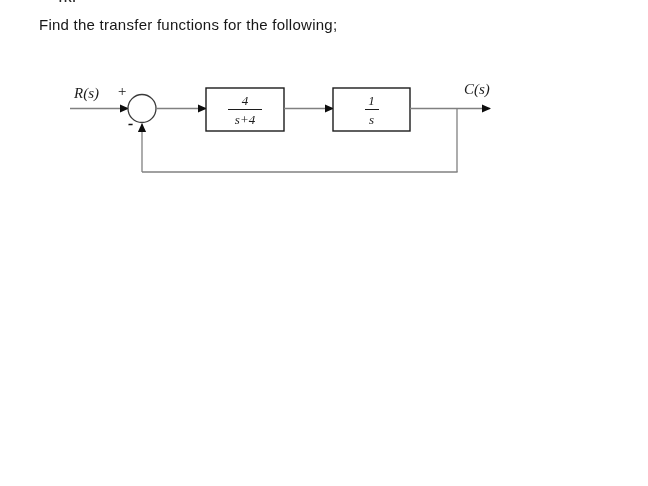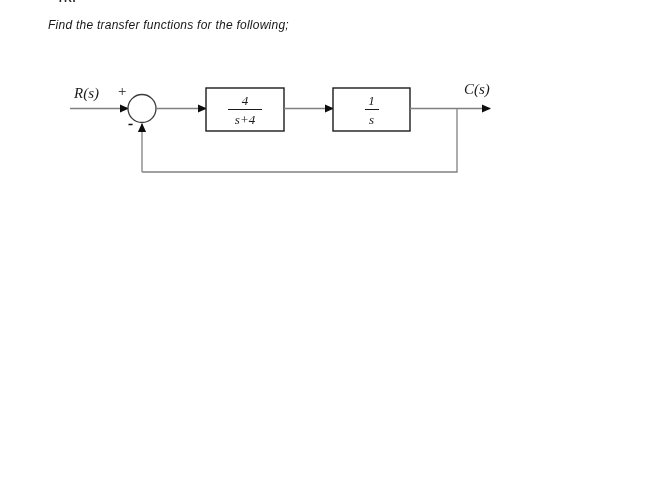--- a/index.html
+++ b/index.html
@@ -24,28 +24,27 @@
     font-size: 11px;
     font-weight: bold;
     letter-spacing: 0.4px;
     color: #2b2b2b;
     white-space: nowrap;
   }
 
   
   .prompt-line {
     position: absolute;
-    left: 48px;
+    left: 39px;
     top: 17px;
-    font-size: 12px;
+    font-size: 15px;
     line-height: 16px;
     letter-spacing: 0.25px;
     color: #171717;
     white-space: nowrap;
-    font-style: italic;
   }
 
   
   .diagram {
     position: absolute;
     left: 0;
     top: 0;
     width: 648px;
     height: 486px;
     font-style: italic;

